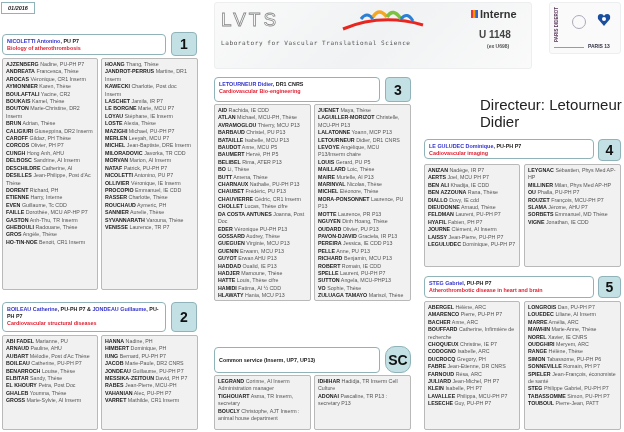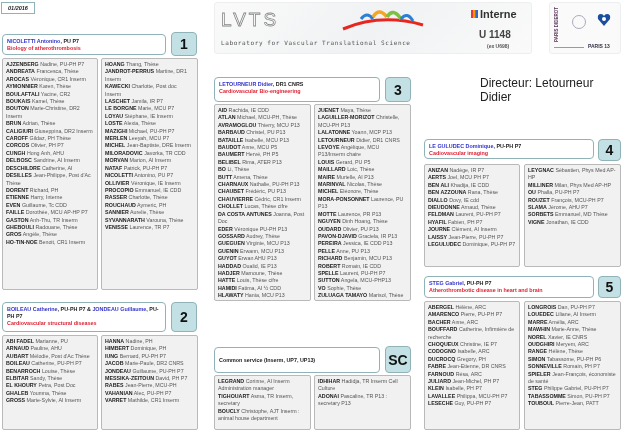--- a/index.html
+++ b/index.html
@@ -7,21 +7,21 @@
   body { position: relative; font-family: "Liberation Sans", sans-serif; color: #333; }
 
   .date-box {
     position: absolute; left: 1px; top: 2px; width: 34px; height: 12px;
     border: 1px solid #8fb3b8; background: #fff;
     font-size: 5.5px; font-style: italic; font-weight: bold; color: #222;
     display: flex; align-items: center; justify-content: center;
   }
 
   .logo-main {
-    position: absolute; left: 214px; top: 2px; width: 318px; height: 52px;
+    position: absolute; left: 214px; top: 2px; width: 318px; height: 67px;
     background: linear-gradient(135deg, #fafafa 0%, #f0f2f3 50%, #fafafa 100%);
     border-radius: 3px; border: 1px solid #eceeef;
   }
   .lvts-letters {
     position: absolute; left: 6px; top: 6px; font-size: 19px; letter-spacing: 3px;
     color: #fff; -webkit-text-stroke: 0.8px #888; font-weight: normal;
   }
   .lvts-full {
     position: absolute; left: 6px; top: 36px; font-size: 6px; color: #555;
     font-family: "DejaVu Sans Mono", monospace; letter-spacing: 0.6px;
@@ -42,21 +42,21 @@
   .paris-diderot {
     position: absolute; left: 4px; top: 4px; font-size: 4.5px; font-weight: bold; color: #553355;
     writing-mode: vertical-rl; transform: rotate(180deg);
   }
   .ap-circle { position: absolute; left: 22px; top: 12px; width: 14px; height: 14px; border-radius: 50%; border: 1px solid #aab; }
   .heart-logo { position: absolute; left: 47px; top: 10px; width: 14px; height: 14px; }
   .paris13 { position: absolute; left: 38px; top: 40px; font-size: 5px; font-weight: bold; color: #334; }
   .p13-line { position: absolute; left: 4px; top: 44px; width: 30px; height: 1px; background: #99a; }
 
   .director {
-    position: absolute; left: 480px; top: 76px; font-size: 12px; color: #222;
+    position: absolute; left: 480px; top: 96px; font-size: 15px; color: #222;
   }
 
   .team-header {
     position: absolute; border: 1.2px solid #8fb3b8; border-radius: 4px; background: #fff;
     padding: 3px 4px; font-size: 5.4px; line-height: 7px; font-weight: bold;
   }
   .head-name { color: #3333cc; }
   .head-rank { color: #222; }
   .head-topic { color: #dd2233; display: block; }
   .team-num {
@@ -241,21 +241,21 @@
     <span class="m"><span class="ln">ROBERT</span><span> Romain, IE CDD</span></span>
     <span class="m"><span class="ln">SPELLE</span><span> Laurent, PU-PH P7</span></span>
     <span class="m"><span class="ln">SUTTON</span><span> Angela, MCU-PHP13</span></span>
     <span class="m"><span class="ln">VO</span><span> Sophie, Thèse</span></span>
     <span class="m"><span class="ln">ZULUAGA TAMAYO</span><span> Marisol, Thèse</span></span>
   </div>
 
 <div class="team-header" style="left:214px;top:347px;width:166px;height:26px;display:flex;align-items:center;color:#222;">
   <span>Common service (Inserm, UP7, UP13)</span>
 </div>
-<div class="team-num" style="left:385px;top:346px;width:26px;height:27px;">SC</div>
+<div class="team-num" style="left:385px;top:346px;width:26px;height:27px;border-radius:10px;">SC</div>
 <div class="col" id="t5c1" style="left:214px;top:375px;width:97px;height:55px;">
     <span class="m"><span class="ln">LEGRAND</span><span> Corinne, AI Inserm Administration manager</span></span>
     <span class="m"><span class="ln">TIGHOUART</span><span> Asma, TR Inserm, secretary</span></span>
     <span class="m"><span class="ln">BOUCLY</span><span> Christophe, AJT Inserm : animal house department</span></span>
   </div>
 <div class="col" id="t5c2" style="left:314px;top:375px;width:97px;height:55px;">
     <span class="m"><span class="ln">IDHIHAR</span><span> Hadidja, TR Inserm Cell Culture</span></span>
     <span class="m"><span class="ln">ADONAI</span><span> Pascaline, TR P13 : secretary P13</span></span>
   </div>
 

